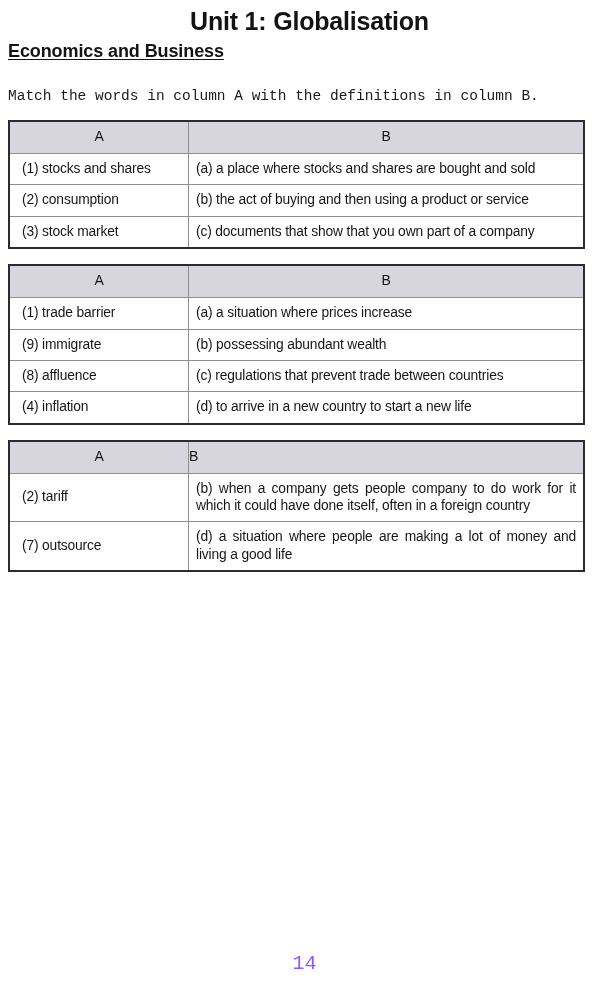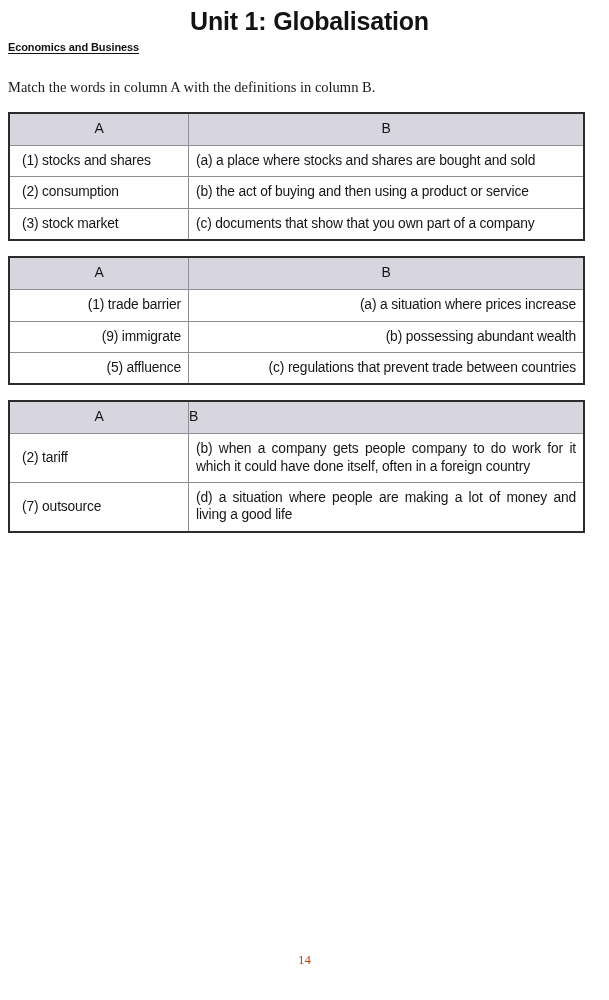--- a/index.html
+++ b/index.html
@@ -28,30 +28,30 @@
     font-size: 25px;
     font-weight: bold;
     letter-spacing: -0.2px;
     margin: 6px 0 0 0;
     padding: 0 0 0 10px;
     line-height: 30px;
     color: #131313;
   }
   .subtitle {
     margin: 5px 0 0 8px;
-    font-size: 11px;
+    font-size: 18px;
     font-weight: bold;
     text-decoration: underline;
     text-underline-offset: 2px;
     color: #131313;
     letter-spacing: -0.1px;
   }
   .instruction {
     margin: 26px 0 16px 8px;
-    font-family: Liberation Serif, serif;
+    font-family: Liberation Mono, monospace;
     font-size: 14.5px;
     color: #1a1a1a;
   }
   table.match {
     margin: 15px 0 0 8px;
     width: 577px;
     border-collapse: collapse;
     table-layout: fixed;
     border: 2px solid #2c2c2c;
     background: #ffffff;
@@ -76,30 +76,30 @@
   table.match.justified td.colB {
     text-align: justify;
     text-justify: inter-word;
   }
   table.match.justified td.colB.nojust {
     text-align: left;
   }
   .tbl1 { margin-top: 15px; }
   .tbl2 { margin-top: 19px; }
   .tbl3 { margin-top: 21px; }
-  .tbl2 td { padding-top: 12px; padding-bottom: 13px; text-align: right; }
+  .tbl2 td { padding-top: 12px; padding-bottom: 13px; }
   .pagenum {
     position: absolute;
     left: 0;
     top: 952px;
     width: 609px;
     text-align: center;
-    font-family: Liberation Serif, serif;
-    font-size: 13px;
-    color: #c2410c;
+    font-family: Liberation Mono, monospace;
+    font-size: 20px;
+    color: #8b5cf6;
   }
 </style>
 </head>
 <body>
 
 <div class="page">
 
   <h1 class="title">Unit 1: Globalisation</h1>
 
   <div class="subtitle">Economics and Business</div>
@@ -135,22 +135,26 @@
       </tr>
       <tr>
         <td class="colA">(1) trade barrier</td>
         <td class="colB">(a) a situation where prices increase</td>
       </tr>
       <tr>
         <td class="colA">(9) immigrate</td>
         <td class="colB">(b) possessing abundant wealth</td>
       </tr>
       <tr>
-        <td class="colA">(5) affluence</td>
+        <td class="colA">(8) affluence</td>
         <td class="colB">(c) regulations that prevent trade between countries</td>
+      </tr>
+      <tr>
+        <td class="colA">(4) inflation</td>
+        <td class="colB">(d) to arrive in a new country to start a new life</td>
       </tr>
     </tbody>
   </table>
 
   <table class="match tbl3 justified">
     <tbody>
       <tr class="head">
         <td class="colA">A</td>
         <td class="colB nojust">B</td>
       </tr>

